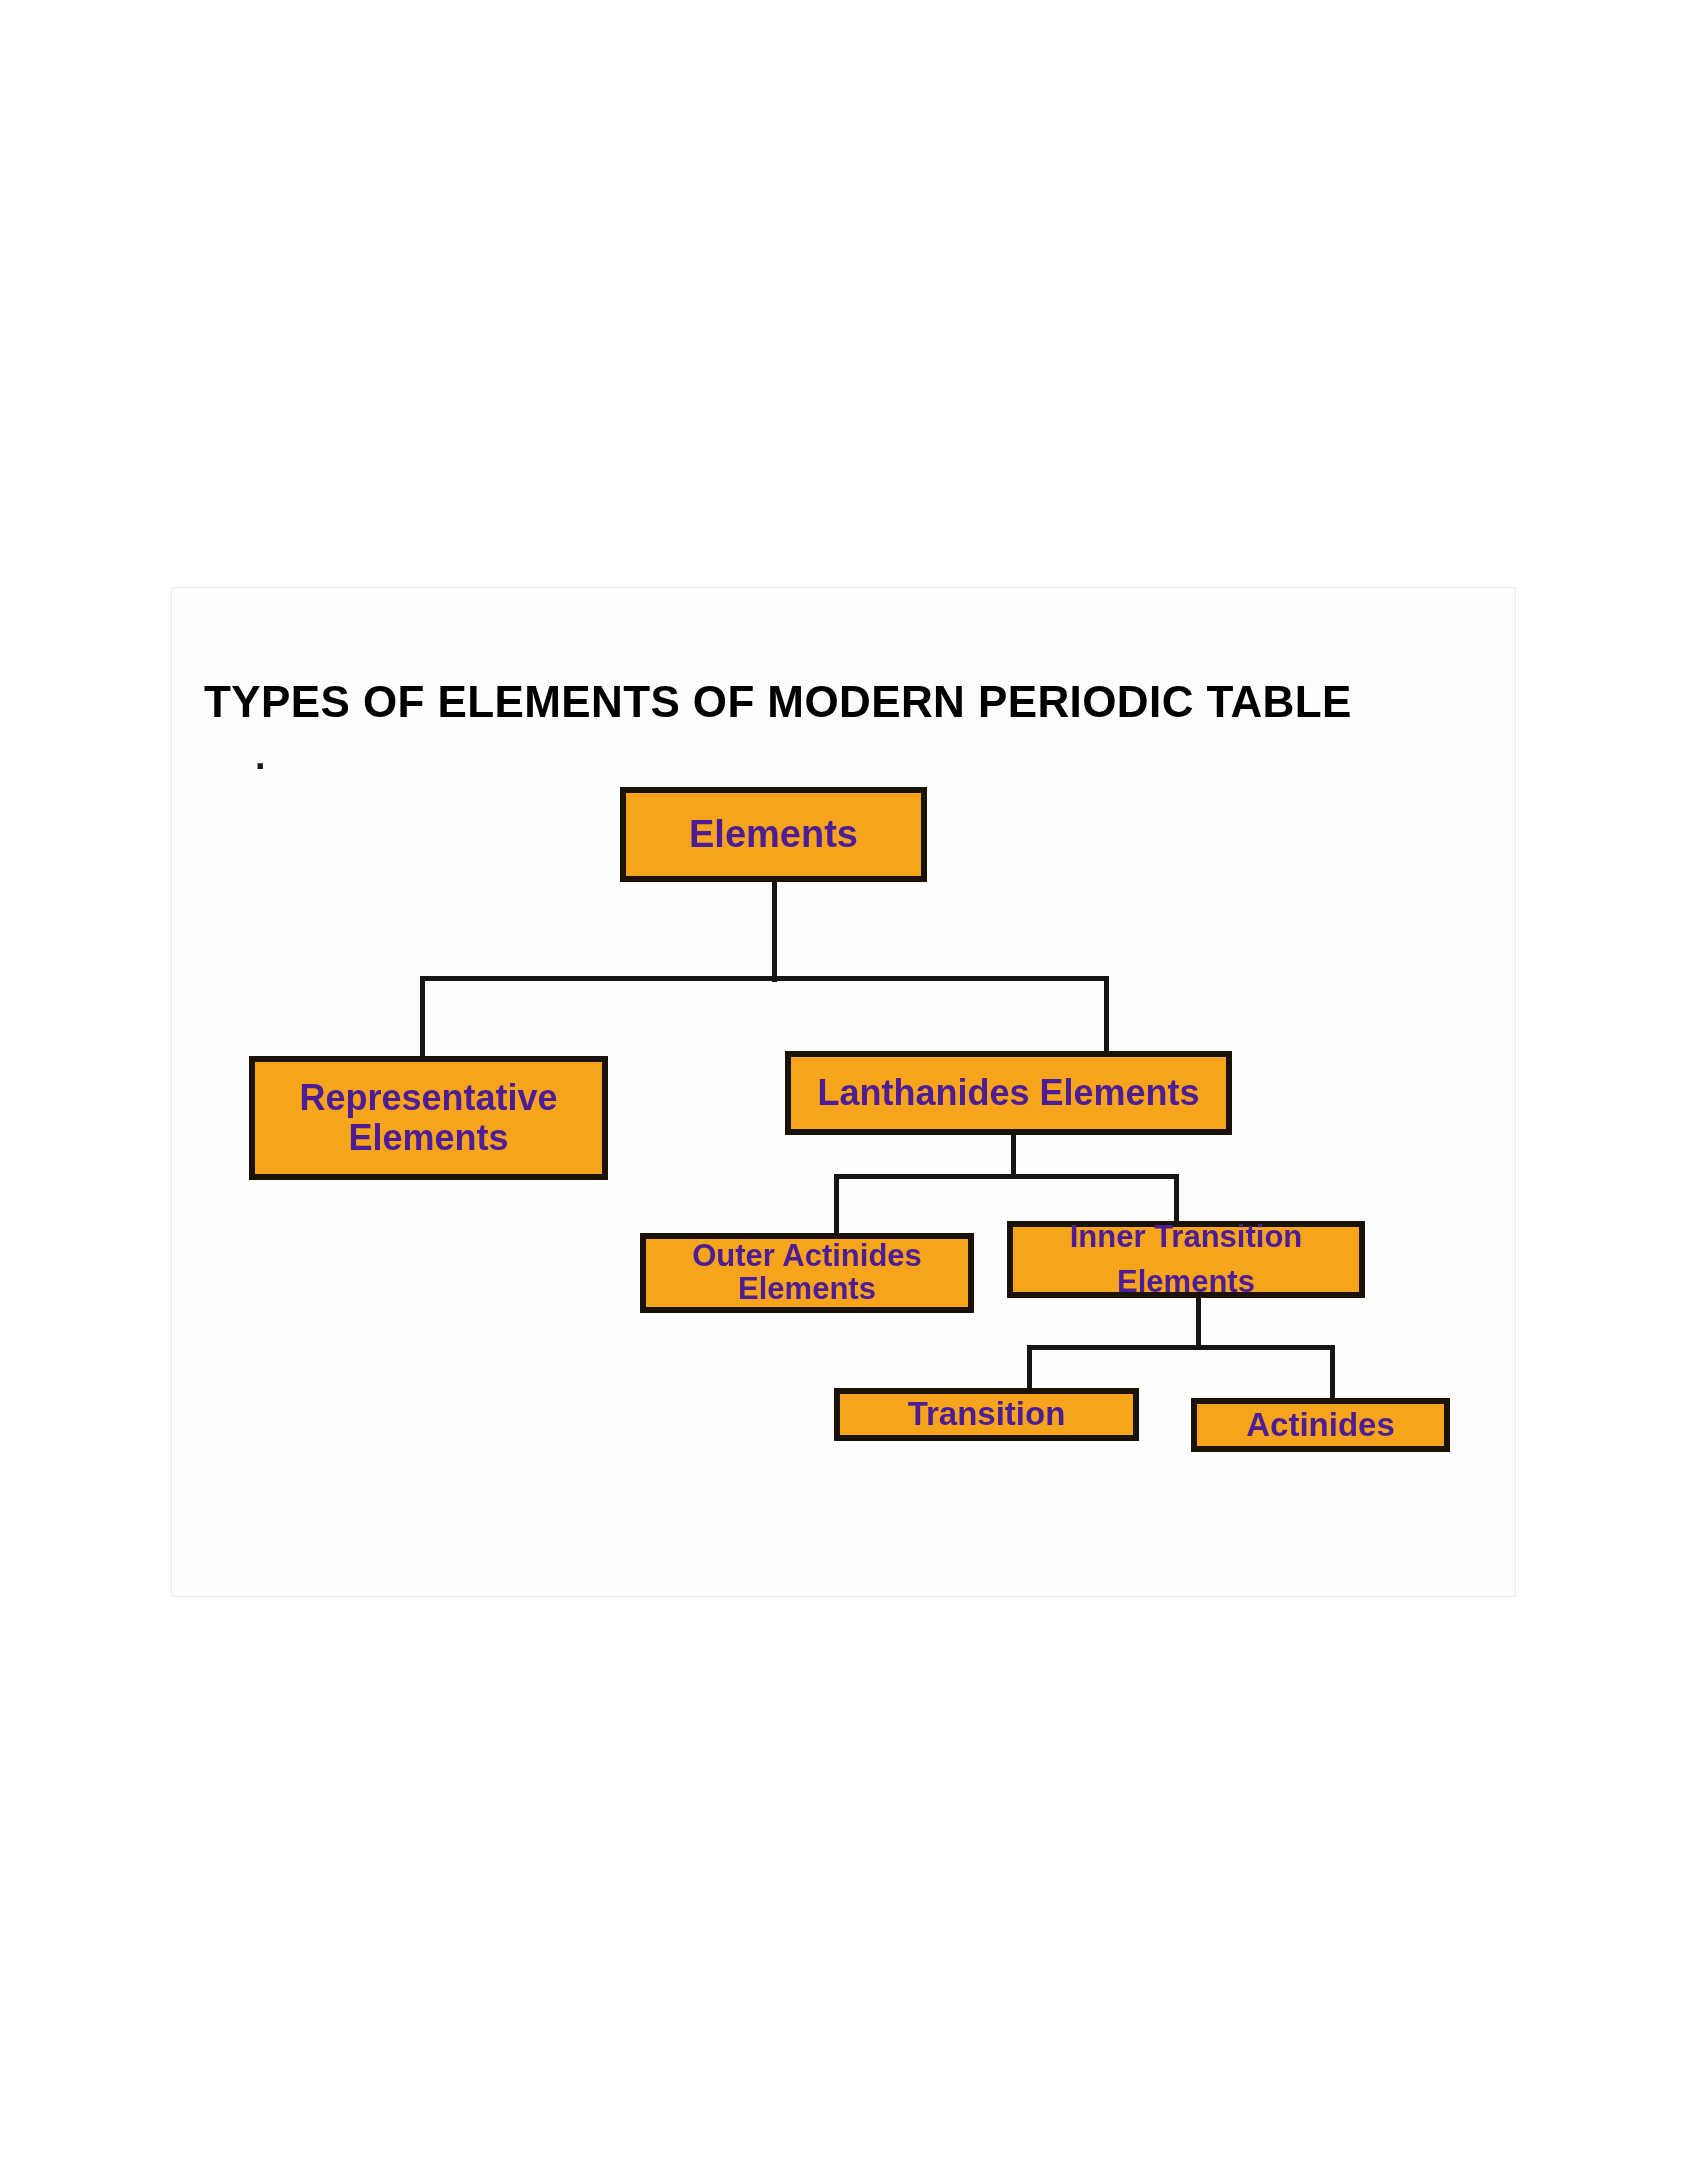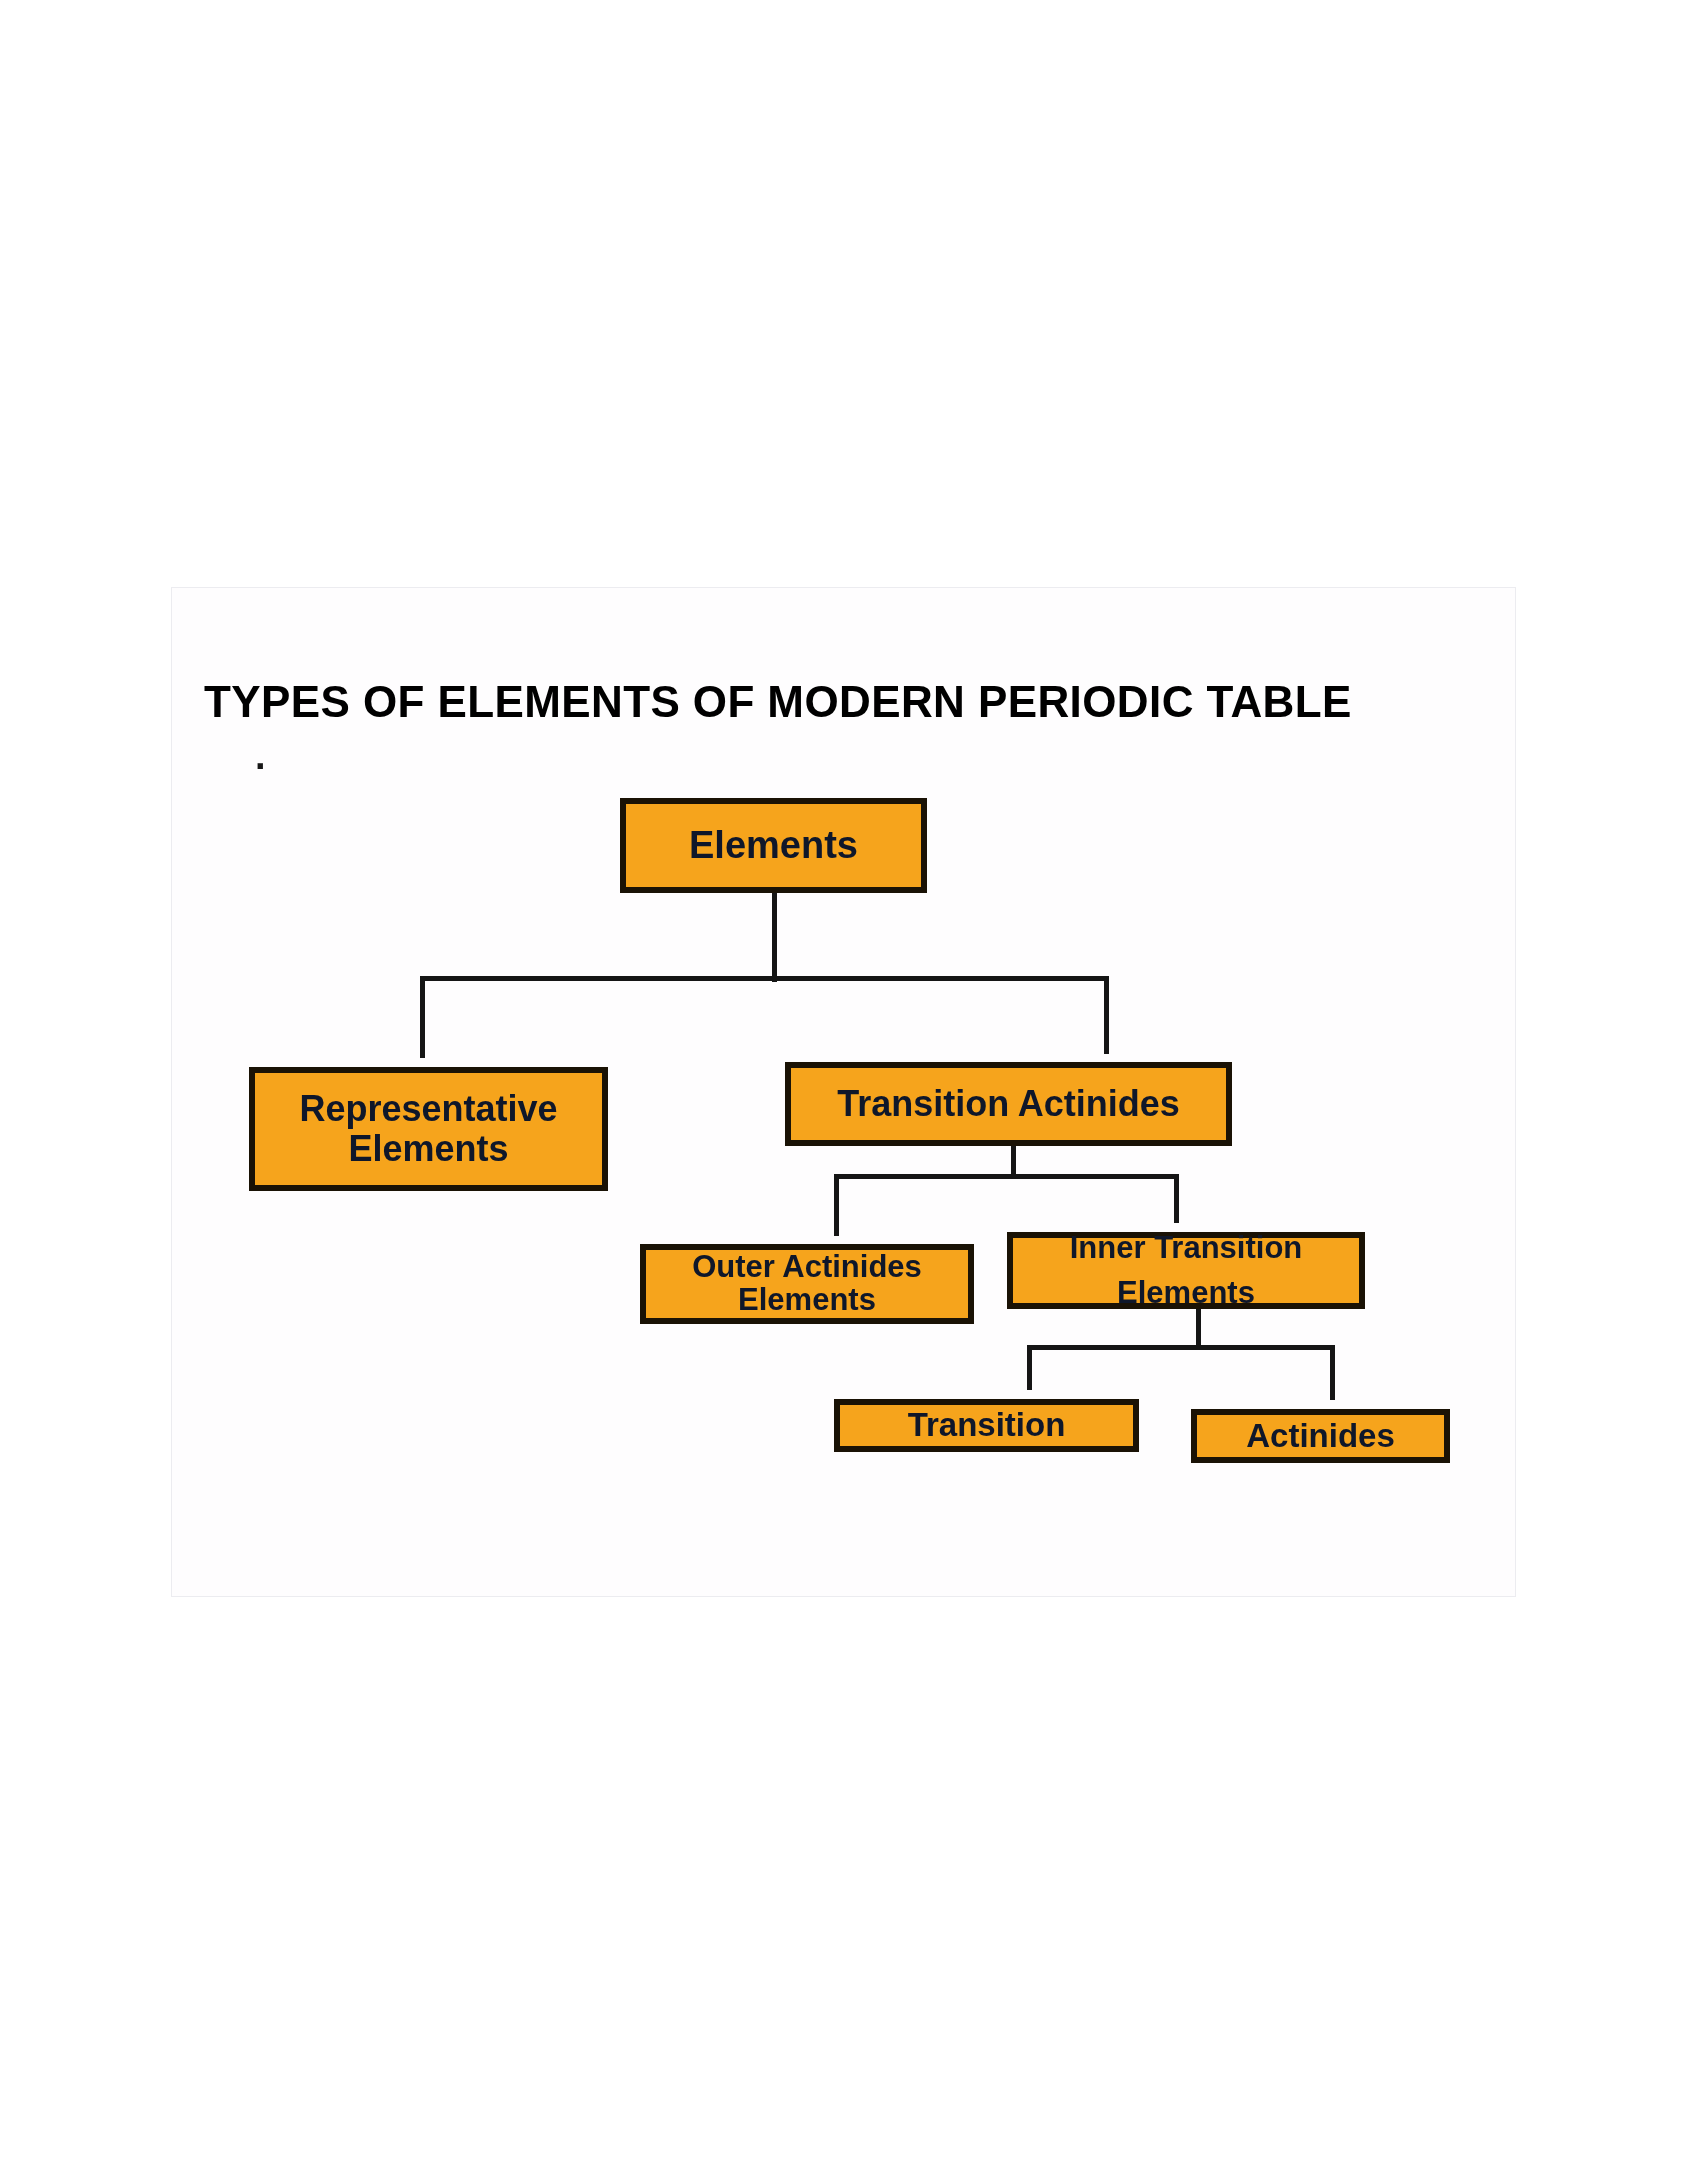--- a/index.html
+++ b/index.html
@@ -37,30 +37,29 @@
     font-size: 38px;
     font-weight: 700;
     color: #171717;
     line-height: 1;
   }
 
   .node {
     position: absolute;
     background: #F6A41C;
     border: 6.6px solid #1A1205;
-    color: #0f172a;
+    color: #4c1d95;
     font-weight: 700;
     display: flex;
     flex-direction: column;
     align-items: center;
     justify-content: center;
     text-align: center;
     box-sizing: border-box;
     line-height: 1.12;
-    margin-top: 11px;
   }
   .node span { display: block; }
 
   .node-elements       { left: 620px;  top: 787px;  width: 307px; height: 95px; font-size: 38px; }
   .node-representative { left: 249px;  top: 1056px; width: 359px; height: 124px; font-size: 36px; }
   .node-transition     { left: 785px;  top: 1051px; width: 447px; height: 84px; font-size: 36px; }
   .node-outer          { left: 640px;  top: 1233px; width: 334px; height: 80px;  font-size: 31px; line-height: 1.06; }
   .node-inner          { left: 1007px; top: 1221px; width: 358px; height: 77px;  font-size: 31px; line-height: 1.06; gap: 12px; }
   .node-lanthanides    { left: 834px; top: 1388px; width: 305px; height: 53px;  font-size: 33px; }
   .node-actinides      { left: 1191px; top: 1398px; width: 259px; height: 54px;  font-size: 33px; }
@@ -113,21 +112,21 @@
   <div class="node node-elements">
     <span>Elements</span>
   </div>
 
   <div class="node node-representative">
     <span>Representative</span>
     <span>Elements</span>
   </div>
 
   <div class="node node-transition">
-    <span>Transition Actinides</span>
+    <span>Lanthanides Elements</span>
   </div>
 
   <div class="node node-outer">
     <span>Outer Actinides</span>
     <span>Elements</span>
   </div>
 
   <div class="node node-inner">
     <span>Inner Transition</span>
     <span>Elements</span>

